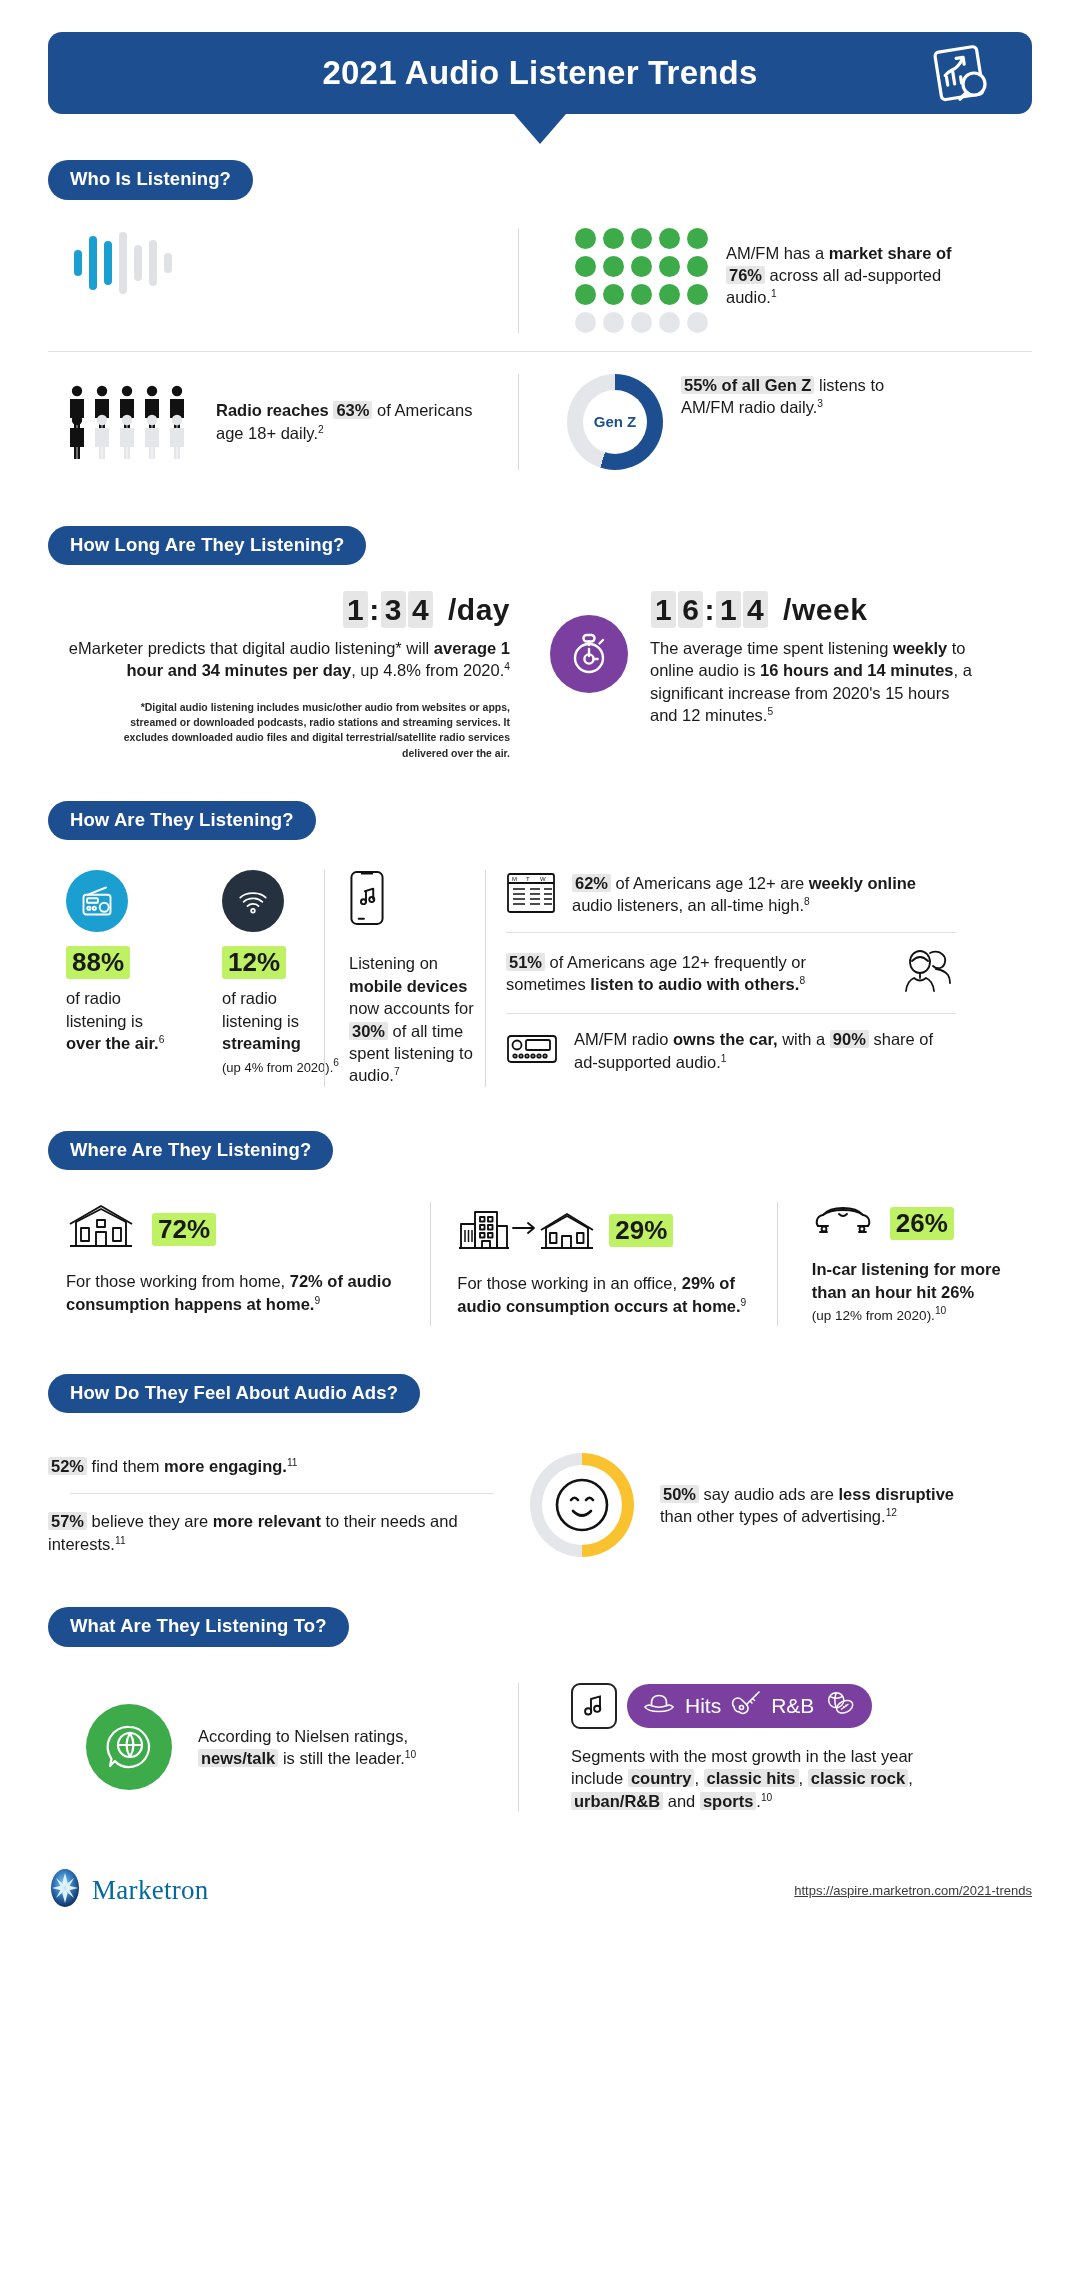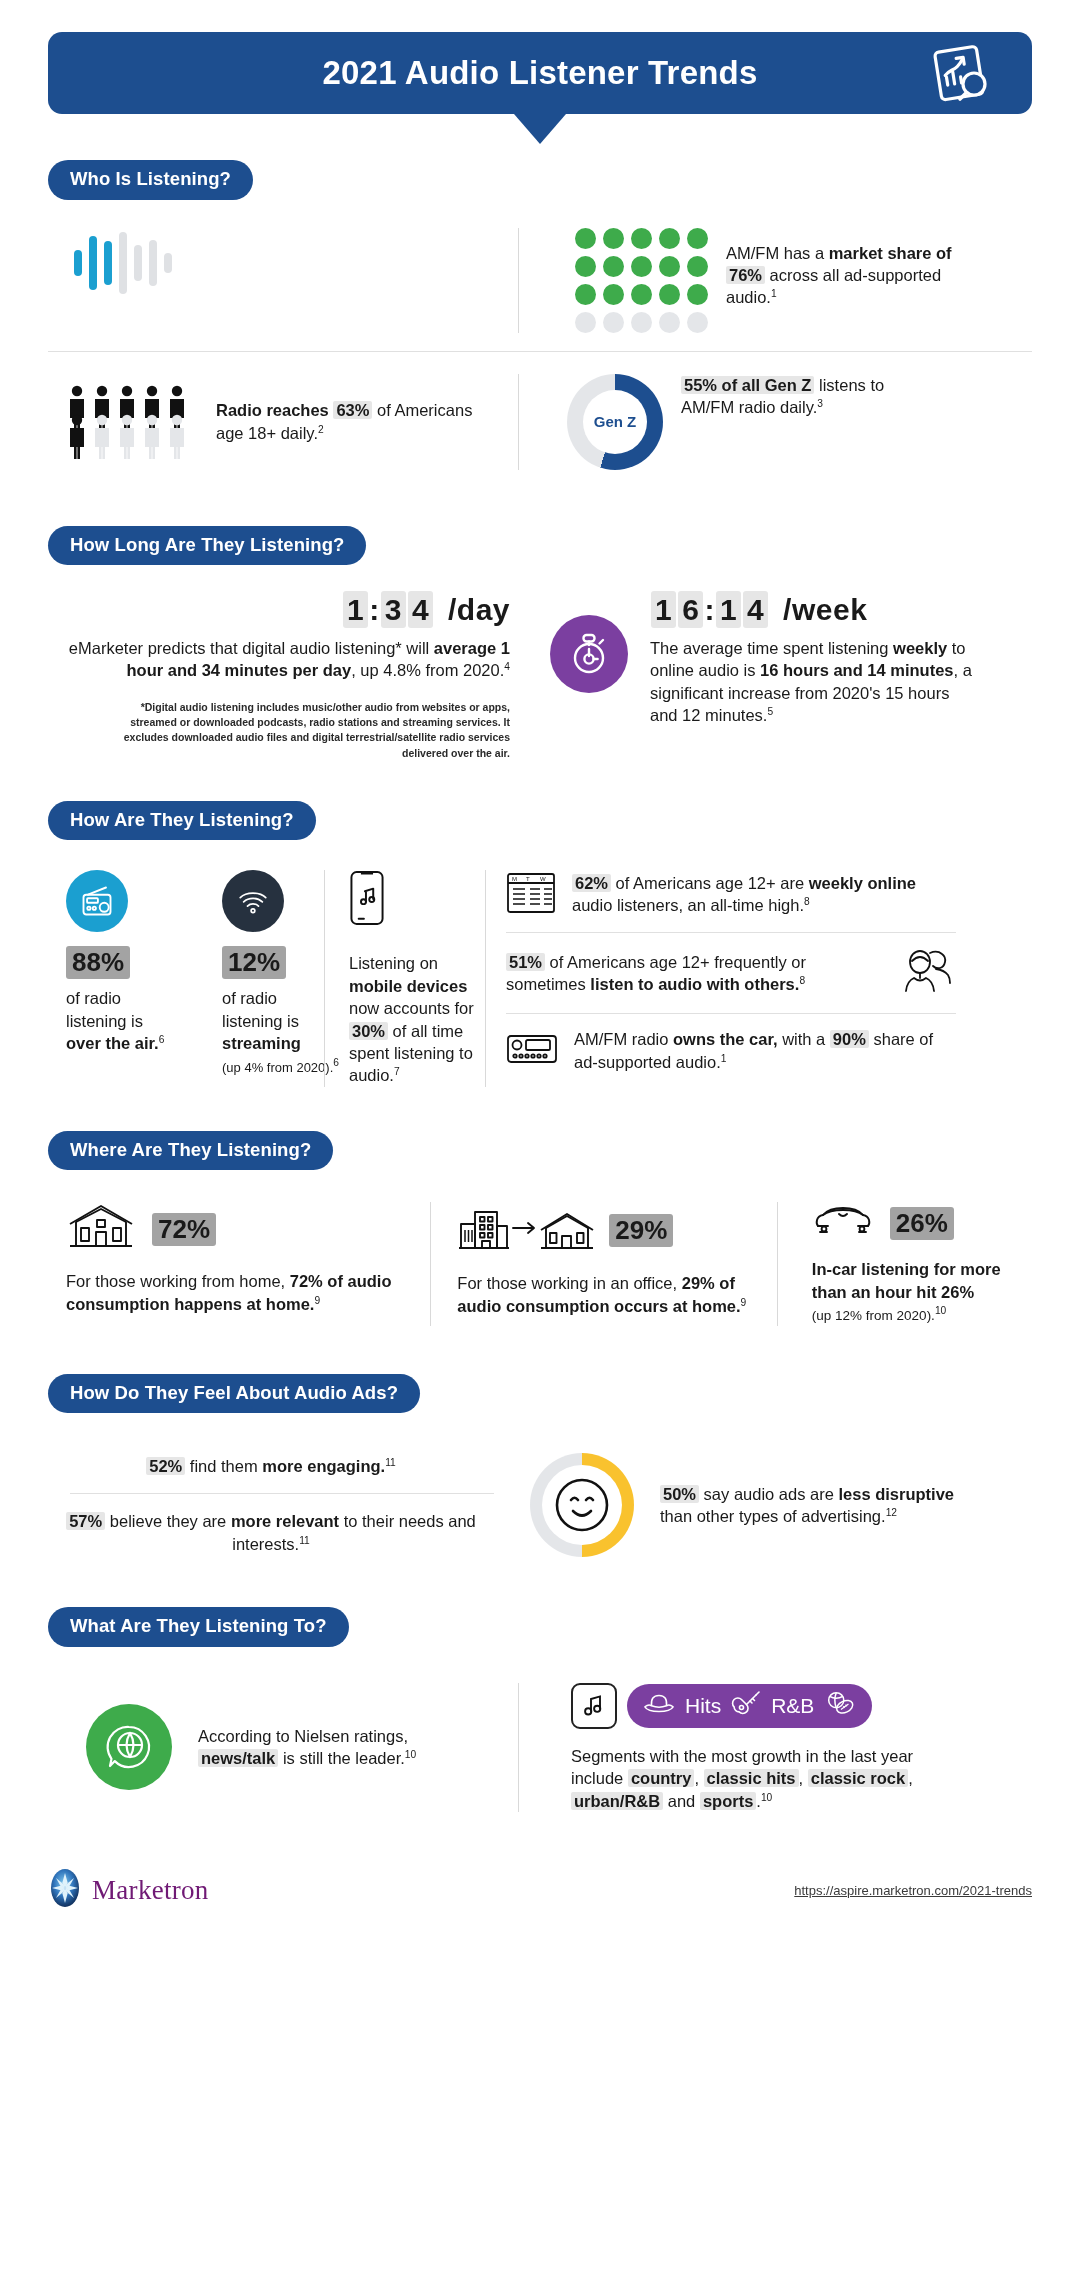--- a/index.html
+++ b/index.html
@@ -97,26 +97,26 @@
 
   
   .bignum { font-size: 30px; font-weight: bold; letter-spacing: .5px; }
   .bignum .d { background: #e6e6e6; padding: 2px 4px; border-radius: 3px; margin: 0 1px; }
   .footnote-sm { font-size: 10.5px; line-height: 1.45; font-weight: bold; color: #2a2a2a; }
 
   .circ-icon { width: 78px; height: 78px; border-radius: 50%; display: flex; align-items: center; justify-content: center; flex: 0 0 78px; }
 
   
   .rnd-icon { width: 62px; height: 62px; border-radius: 50%; display: flex; align-items: center; justify-content: center; }
-  .pct-big { font-size: 26px; font-weight: bold; display: inline-block; background: #a3a3a3; padding: 1px 6px; border-radius: 3px; }
+  .pct-big { font-size: 26px; font-weight: bold; display: inline-block; background: #bef264; padding: 1px 6px; border-radius: 3px; }
 
   
   .footer { display: flex; align-items: center; justify-content: space-between; padding: 0 48px; }
   .brand { display: flex; align-items: center; gap: 10px; }
-  .brand-name { font-family: "Liberation Serif", serif; font-size: 27px; color: #701a75; letter-spacing: .3px; }
+  .brand-name { font-family: "Liberation Serif", serif; font-size: 27px; color: #0369a1; letter-spacing: .3px; }
   .url { font-size: 13px; color: #3a3a3a; }
 
   .genre-pill {
     background: #7b3fa0; border-radius: 999px; height: 44px;
     display: flex; align-items: center; gap: 10px; padding: 0 16px; color: #fff;
     font-size: 21px;
   }
   .sq-icon { width: 46px; height: 46px; border: 2px solid #222; border-radius: 9px; display:flex; align-items:center; justify-content:center; }
 </style>
 </head>
@@ -511,21 +511,21 @@
     </div>
   </div>
 </div>
 
 <div class="section" style="margin-top:48px">
   <div class="section-head">
     <span class="pill">How Do They Feel About Audio Ads?</span>
   </div>
 
   <div class="row" style="padding-top:34px;align-items:center">
-    <div style="width:460px;text-align:center;padding-right:14px">
+    <div style="width:460px;text-align:left;padding-right:14px">
       <div class="body-txt" style="padding-bottom:16px">
         <b class="hl">52%</b><span> find them </span><b>more engaging.</b><sup>11</sup>
       </div>
       <div class="hdiv" style="margin-left:22px;width:calc(100% - 22px)"></div>
       <div class="body-txt" style="padding-top:16px">
         <b class="hl">57%</b><span> believe they are </span><b>more relevant</b><span> to their needs and interests.</span><sup>11</sup>
       </div>
     </div>
 
     <div style="width:480px;display:flex;align-items:center;gap:26px;padding-left:22px">

